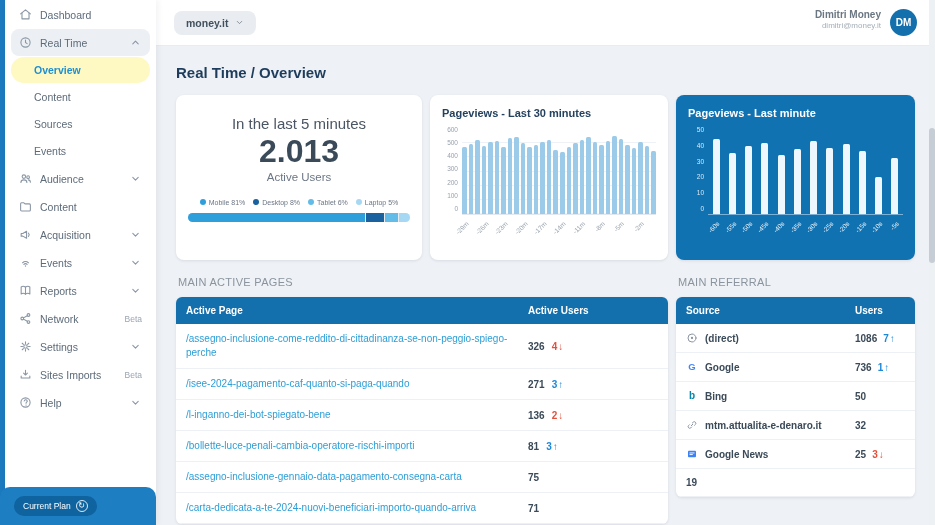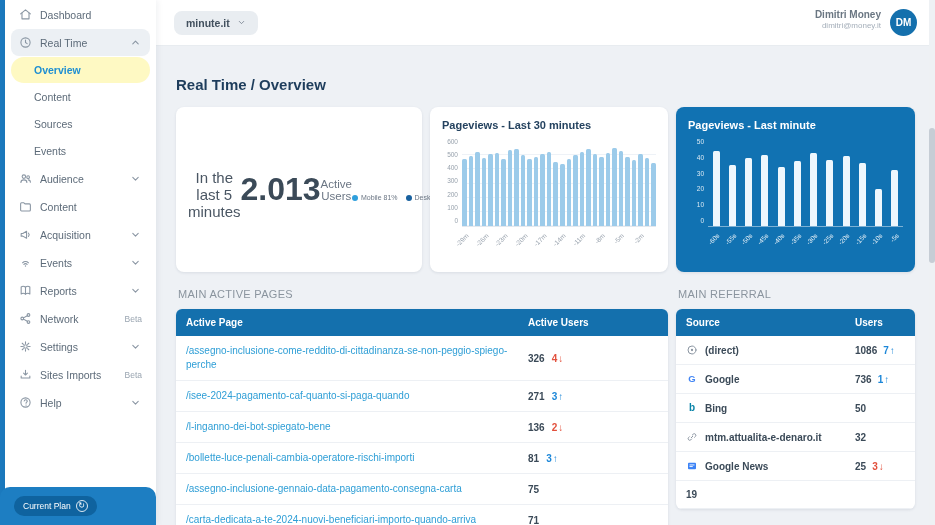--- a/index.html
+++ b/index.html
@@ -51,30 +51,30 @@
               border-radius:8px; padding:6px 12px; font-size:10.5px; font-weight:700; color:#42505e;
               font-family:inherit; cursor:pointer; }
   .site-btn .icon { width:9px; height:9px; color:#6b7684; }
   .user { display:flex; align-items:flex-start; gap:9px; cursor:pointer; }
   .user-text { text-align:right; }
   .user-name { font-size:10px; color:#6a7682; font-weight:600; }
   .user-email { font-size:8px; color:#a5afba; margin-top:1px; }
   .avatar { width:27px; height:27px; border-radius:50%; background:#1470ad; color:#fff;
             font-size:10px; font-weight:700; display:flex; align-items:center; justify-content:center; }
 
-  .content { flex:1; padding:22px 20px 0; overflow:hidden; }
+  .content { flex:1; padding:10px 20px 0; overflow:hidden; }
   .page-title { font-size:15px; font-weight:700; color:#1e3d5c; margin:8px 0 14px; }
 
   .cards { display:grid; grid-template-columns:246px 238px 1fr; gap:8px; }
   .card { background:#fff; border-radius:8px; box-shadow:0 1px 3px rgba(25,50,80,.10);
           padding:10px 12px; height:165px; }
   .card.blue { background:#1172b2; color:#fff; }
 
   
-  .au-card { display:flex; align-items:center; text-align:center; }
+  .au-card { display:flex; flex-direction:column; align-items:center; text-align:center; }
   .au-head { font-size:15px; color:#4a5663; margin-top:10px; }
   .au-value { font-size:32px; font-weight:700; color:#3b4a58; line-height:1.15; margin:1px 0; }
   .au-sub { font-size:11.5px; color:#6b7684; }
   .legend { display:flex; gap:8px; margin-top:16px; font-size:7px; color:#6b7684; align-items:center; }
   .lg-item { display:inline-flex; align-items:center; white-space:nowrap; }
   .dot { width:6px; height:6px; border-radius:50%; display:inline-block; margin-right:3px; }
   .stackbar { display:flex; width:100%; height:9px; border-radius:5px; overflow:hidden;
               margin-top:7px; background:#e8edf2; }
   .seg { height:100%; }
   .seg + .seg { margin-left:1px; }
@@ -287,21 +287,21 @@
       <button class="plan-pill">
         <span>Current Plan</span>
         <span class="plan-ref">↻</span>
       </button>
     </div>
   </aside>
 
   <div class="main">
     <header class="topbar">
       <button class="site-btn">
-        <span>minute.it</span>
+        <span>money.it</span>
         <span class="icon">
           <svg viewBox="0 0 24 24">
               <path d="M6 9l6 6 6-6"></path>
             </svg>
         </span>
       </button>
       <div class="user">
         <div class="user-text">
           <div class="user-name">Dimitri Money</div>
           <div class="user-email">dimitri@money.it</div>

